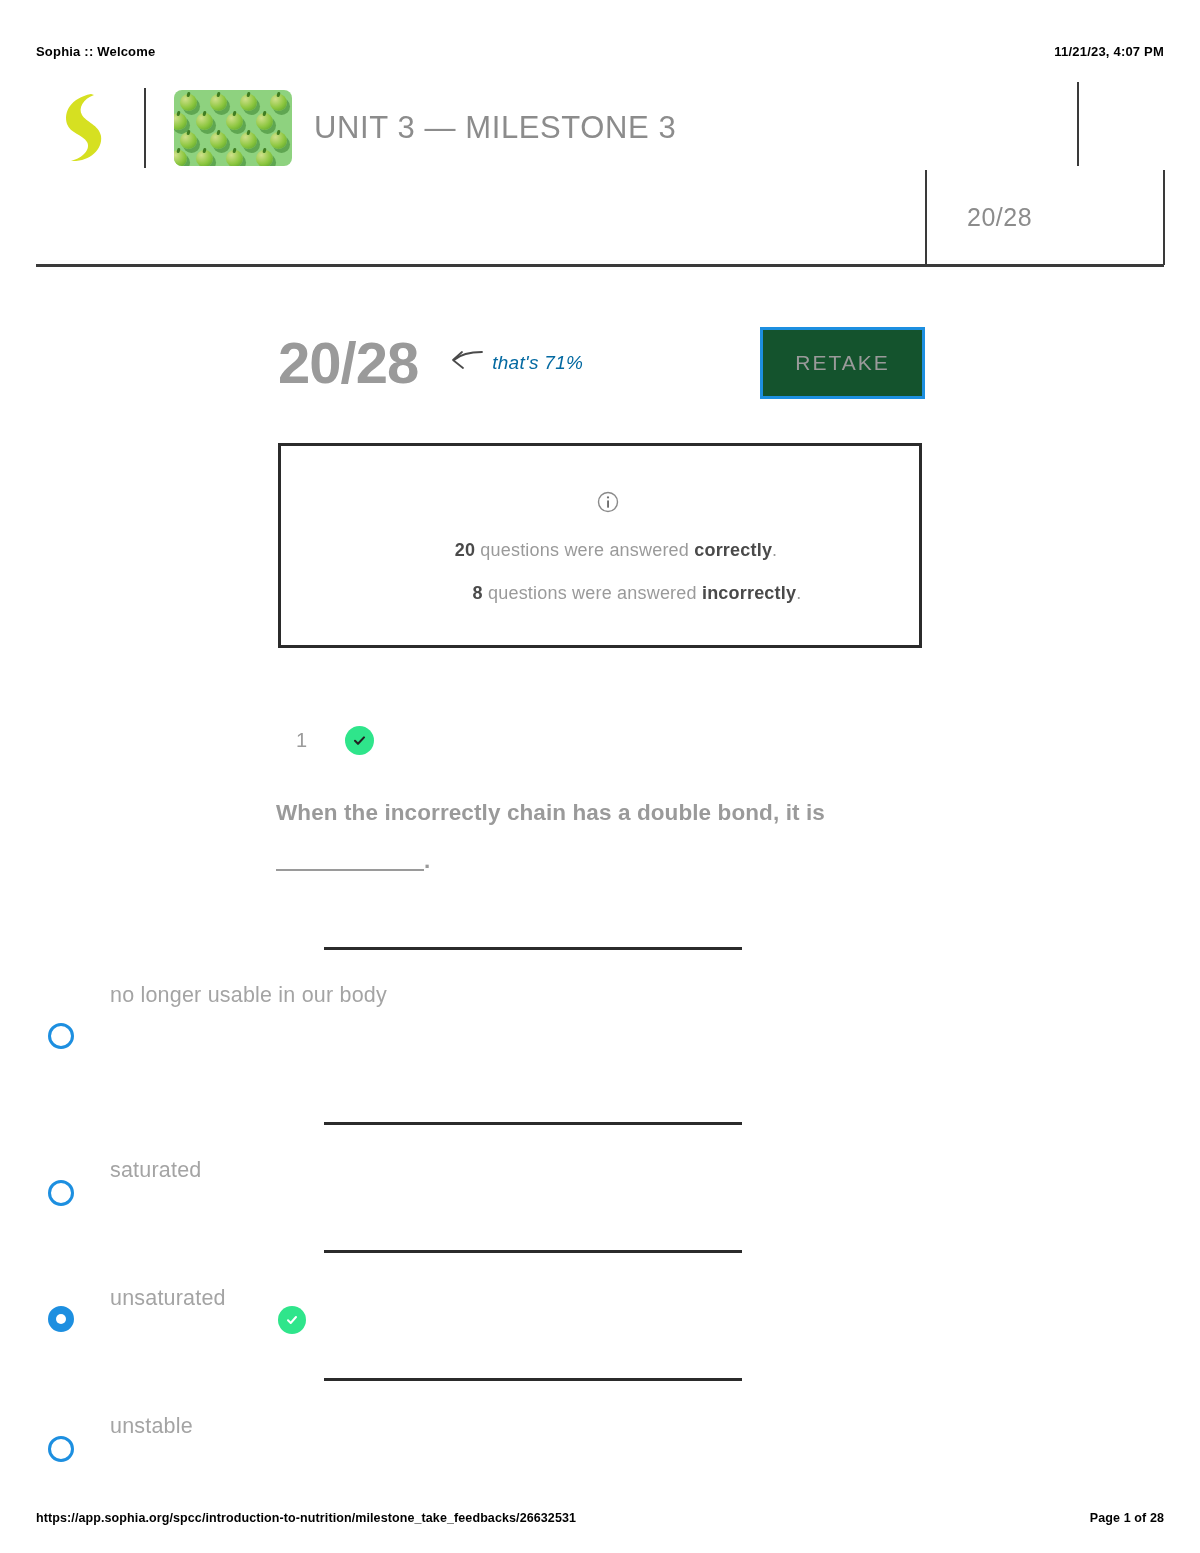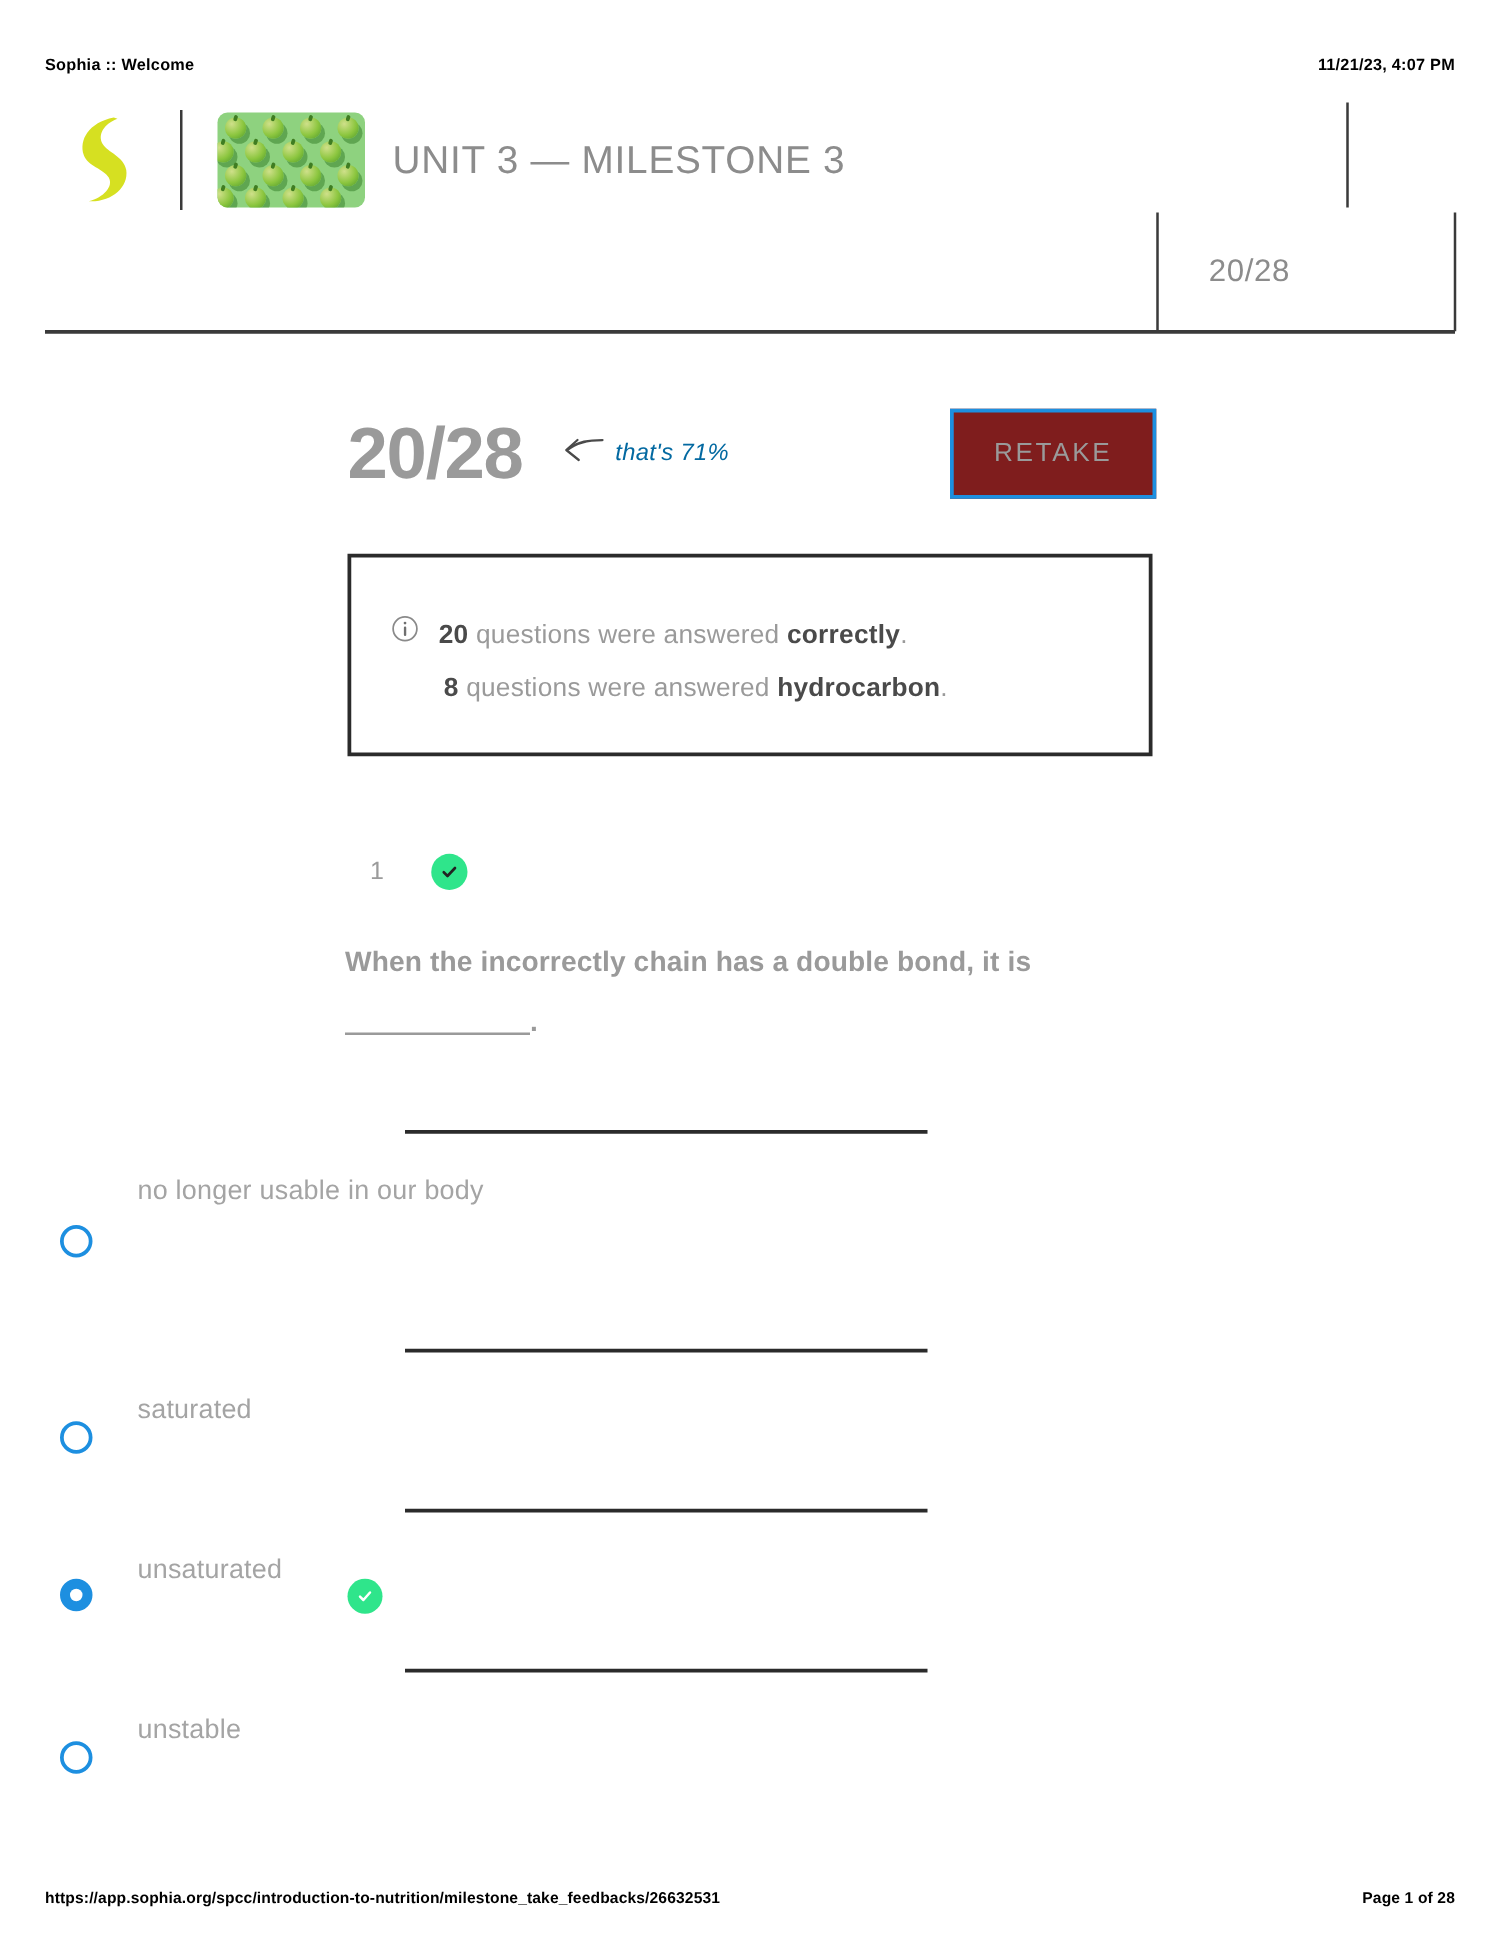--- a/index.html
+++ b/index.html
@@ -165,43 +165,44 @@
     font-size: 19px;
     color: #0369a1;
     font-style: italic;
     letter-spacing: .3px;
   }
   .retake-btn {
     margin-left: auto;
     width: 165px;
     height: 72px;
     border: 3px solid #1d8fe0;
-    background: #7f1d1d;
+    background: #14532d;
     color: #9a9a9a;
     font-size: 21px;
     letter-spacing: 2px;
     display: flex;
     align-items: center;
     justify-content: center;
     cursor: pointer;
   }
 
   .info-box {
     margin: 37px 0 0 278px;
     width: 644px;
     border: 3px solid #2b2b2b;
     padding: 30px 0 30px 32px;
   }
   .info-line {
     display: flex;
-    align-items: flex-end;
-    font-size: 21px;
+    align-items: center;
+    font-size: 18px;
     color: #9a9a9a;
     letter-spacing: .2px;
     line-height: 43px;
+    flex-direction: column;
   }
   .info-line b { color: #4a4a4a; font-weight: bold; }
   .info-icon {
     flex: none;
     margin-right: 16px;
     margin-top: 10px;
   }
   .info-line.indent { padding-left: 42px; }
 
   
@@ -370,21 +371,21 @@
             <circle cx="11" cy="6.4" r="1.1" fill="#6f6f6f"></circle>
             <rect x="10.1" y="9.2" width="1.9" height="7.6" rx=".9" fill="#6f6f6f"></rect>
           </svg>
         </span>
         <span>
           <b>20</b><span> questions were answered </span><b>correctly</b><span>.</span>
         </span>
       </div>
       <div class="info-line indent">
         <span>
-          <b>8</b><span> questions were answered </span><b>hydrocarbon</b><span>.</span>
+          <b>8</b><span> questions were answered </span><b>incorrectly</b><span>.</span>
         </span>
       </div>
     </div>
 
     <div class="q-head">
       <span class="q-num">1</span>
       <span class="badge-check">
         <svg width="15" height="15" viewBox="0 0 15 15" aria-hidden="true">
           <path d="M3 7.8 L6 10.8 L12 4.4" stroke="#222" stroke-width="2.1" fill="none" stroke-linecap="round" stroke-linejoin="round"></path>
         </svg>

